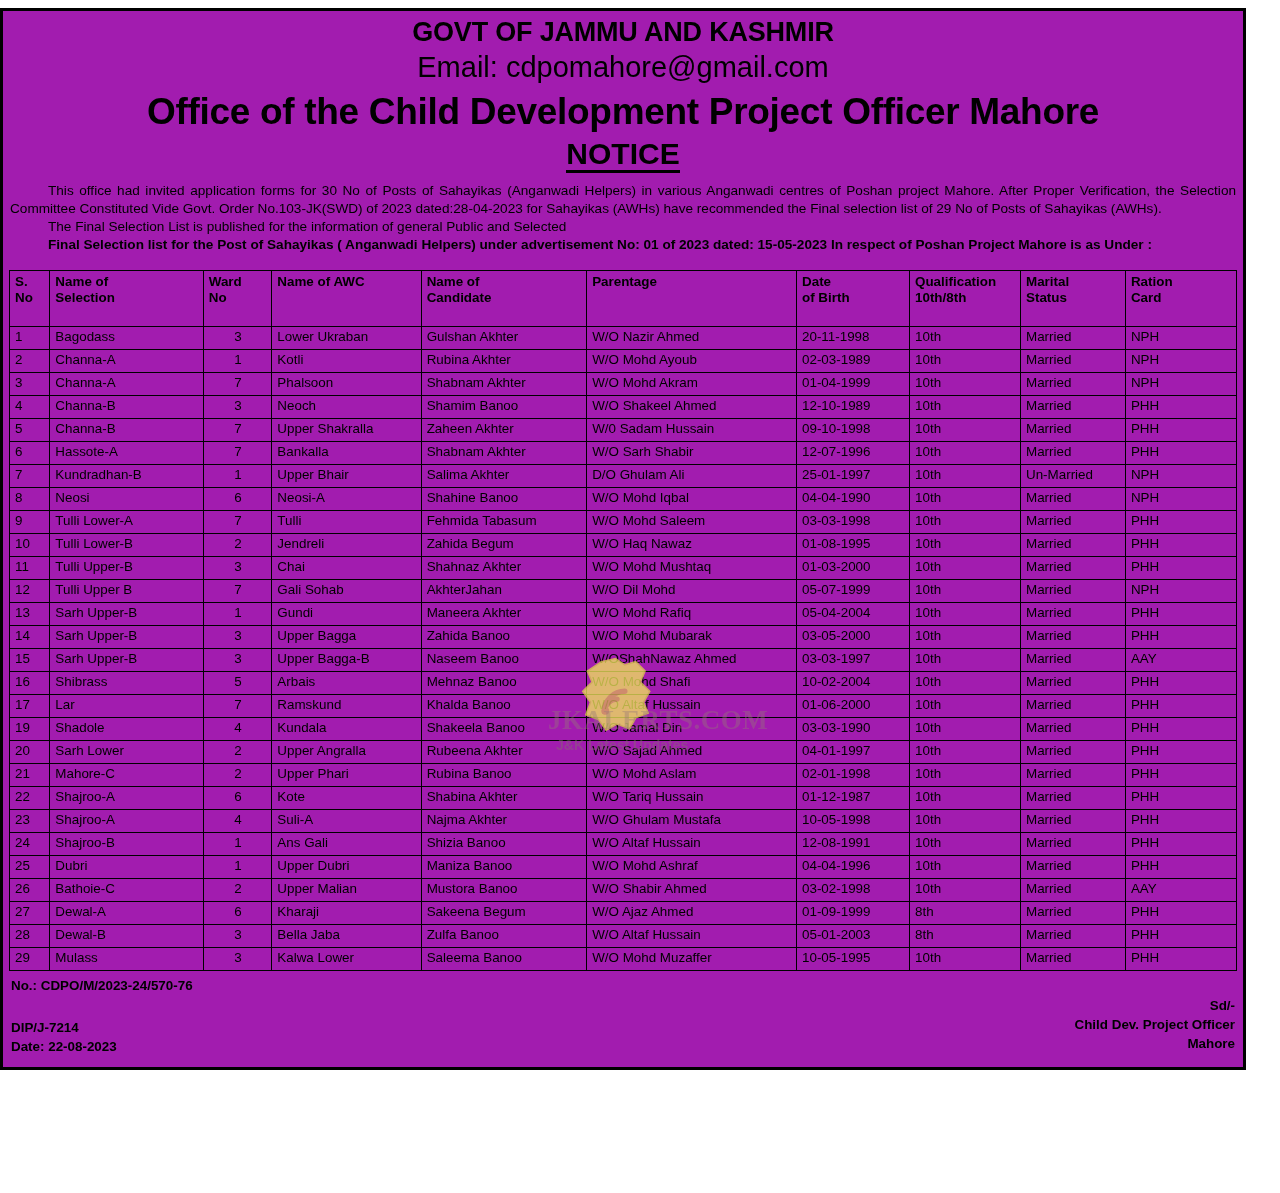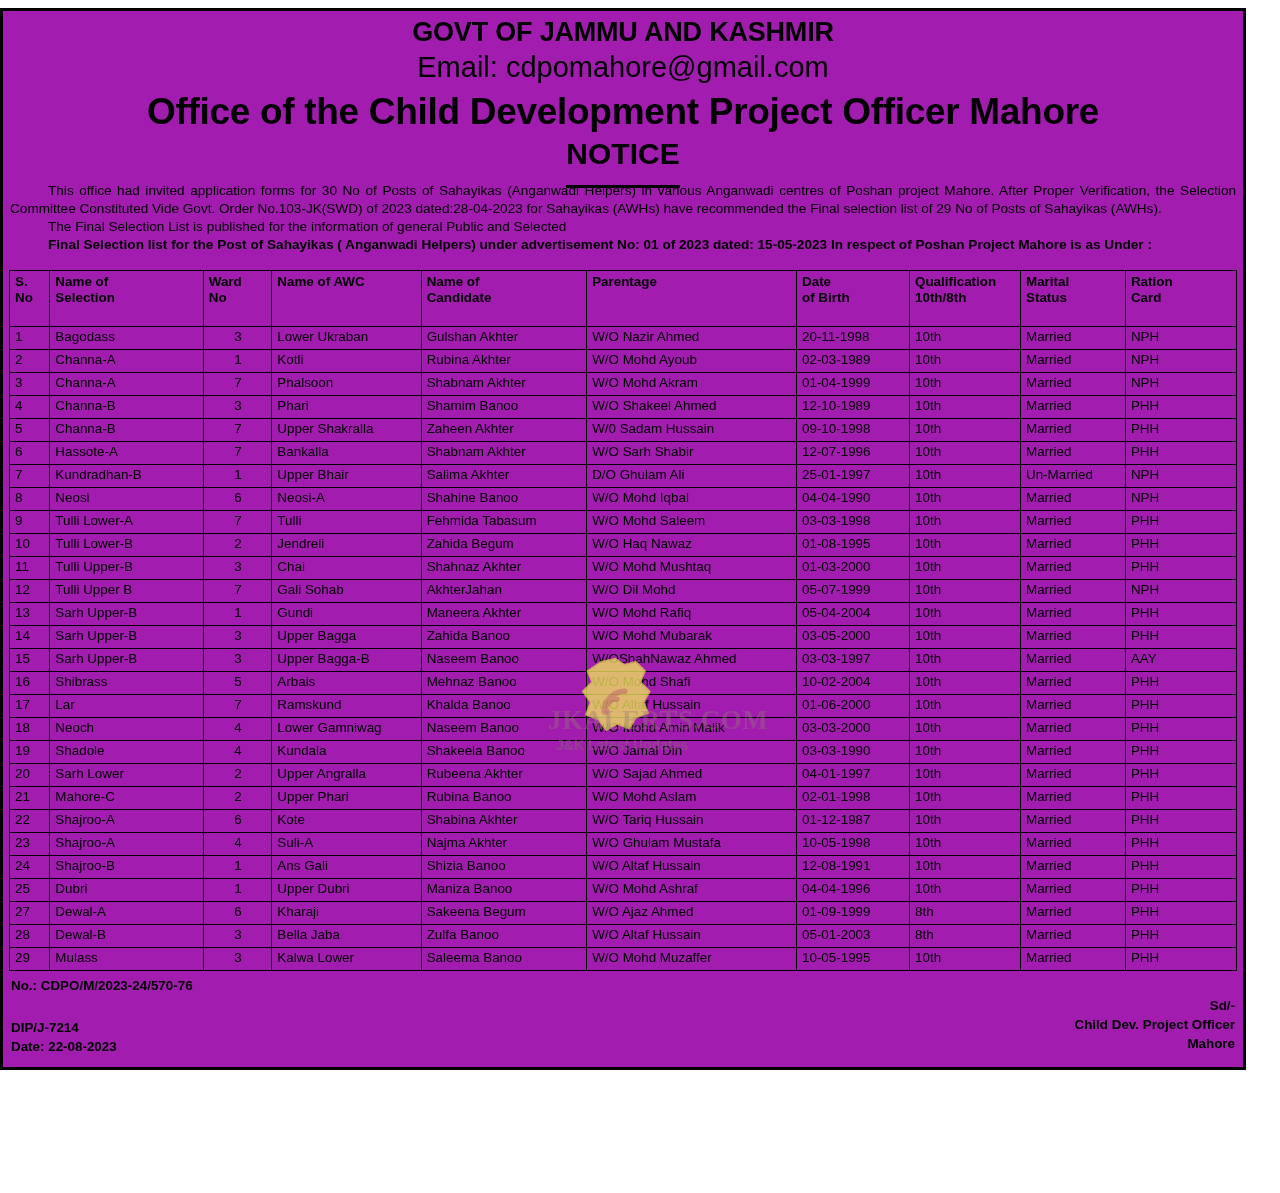--- a/index.html
+++ b/index.html
@@ -64,21 +64,21 @@
   }
   .hdr-notice {
     text-align: center;
     font-weight: bold;
     font-size: 30px;
     line-height: 1.1;
     margin-top: 5px;
   }
   .hdr-notice span {
     border-bottom: 3px solid #000;
-    padding-bottom: 15px;
+    padding-bottom: 0;
   }
 
   
   .body-text {
     margin-top: 12px;
     font-size: 13.6px;
     line-height: 1.32;
     text-align: justify;
     padding: 0 1px;
   }
@@ -271,21 +271,21 @@
             <td>W/O Mohd Akram</td>
             <td>01-04-1999</td>
             <td>10th</td>
             <td>Married</td>
             <td>NPH</td>
           </tr>
           <tr>
             <td>4</td>
             <td>Channa-B</td>
             <td class="ward">3</td>
-            <td>Phari</td>
+            <td>Neoch</td>
             <td>Shamim Banoo</td>
             <td>W/O Shakeel Ahmed</td>
             <td>12-10-1989</td>
             <td>10th</td>
             <td>Married</td>
             <td>PHH</td>
           </tr>
           <tr>
             <td>5</td>
             <td>Channa-B</td>
@@ -436,32 +436,20 @@
             <td class="ward">7</td>
             <td>Ramskund</td>
             <td>Khalda Banoo</td>
             <td>W/O Altaf Hussain</td>
             <td>01-06-2000</td>
             <td>10th</td>
             <td>Married</td>
             <td>PHH</td>
           </tr>
           <tr>
-            <td>18</td>
-            <td>Neoch</td>
-            <td class="ward">4</td>
-            <td>Lower Gamniwag</td>
-            <td>Naseem Banoo</td>
-            <td>W/O Mohd Amin Malik</td>
-            <td>03-03-2000</td>
-            <td>10th</td>
-            <td>Married</td>
-            <td>PHH</td>
-          </tr>
-          <tr>
             <td>19</td>
             <td>Shadole</td>
             <td class="ward">4</td>
             <td>Kundala</td>
             <td>Shakeela Banoo</td>
             <td>W/O Jamal Din</td>
             <td>03-03-1990</td>
             <td>10th</td>
             <td>Married</td>
             <td>PHH</td>
@@ -530,20 +518,32 @@
             <td>25</td>
             <td>Dubri</td>
             <td class="ward">1</td>
             <td>Upper Dubri</td>
             <td>Maniza Banoo</td>
             <td>W/O Mohd Ashraf</td>
             <td>04-04-1996</td>
             <td>10th</td>
             <td>Married</td>
             <td>PHH</td>
+          </tr>
+          <tr>
+            <td>26</td>
+            <td>Bathoie-C</td>
+            <td class="ward">2</td>
+            <td>Upper Malian</td>
+            <td>Mustora Banoo</td>
+            <td>W/O Shabir Ahmed</td>
+            <td>03-02-1998</td>
+            <td>10th</td>
+            <td>Married</td>
+            <td>AAY</td>
           </tr>
           <tr>
             <td>27</td>
             <td>Dewal-A</td>
             <td class="ward">6</td>
             <td>Kharaji</td>
             <td>Sakeena Begum</td>
             <td>W/O Ajaz Ahmed</td>
             <td>01-09-1999</td>
             <td>8th</td>

